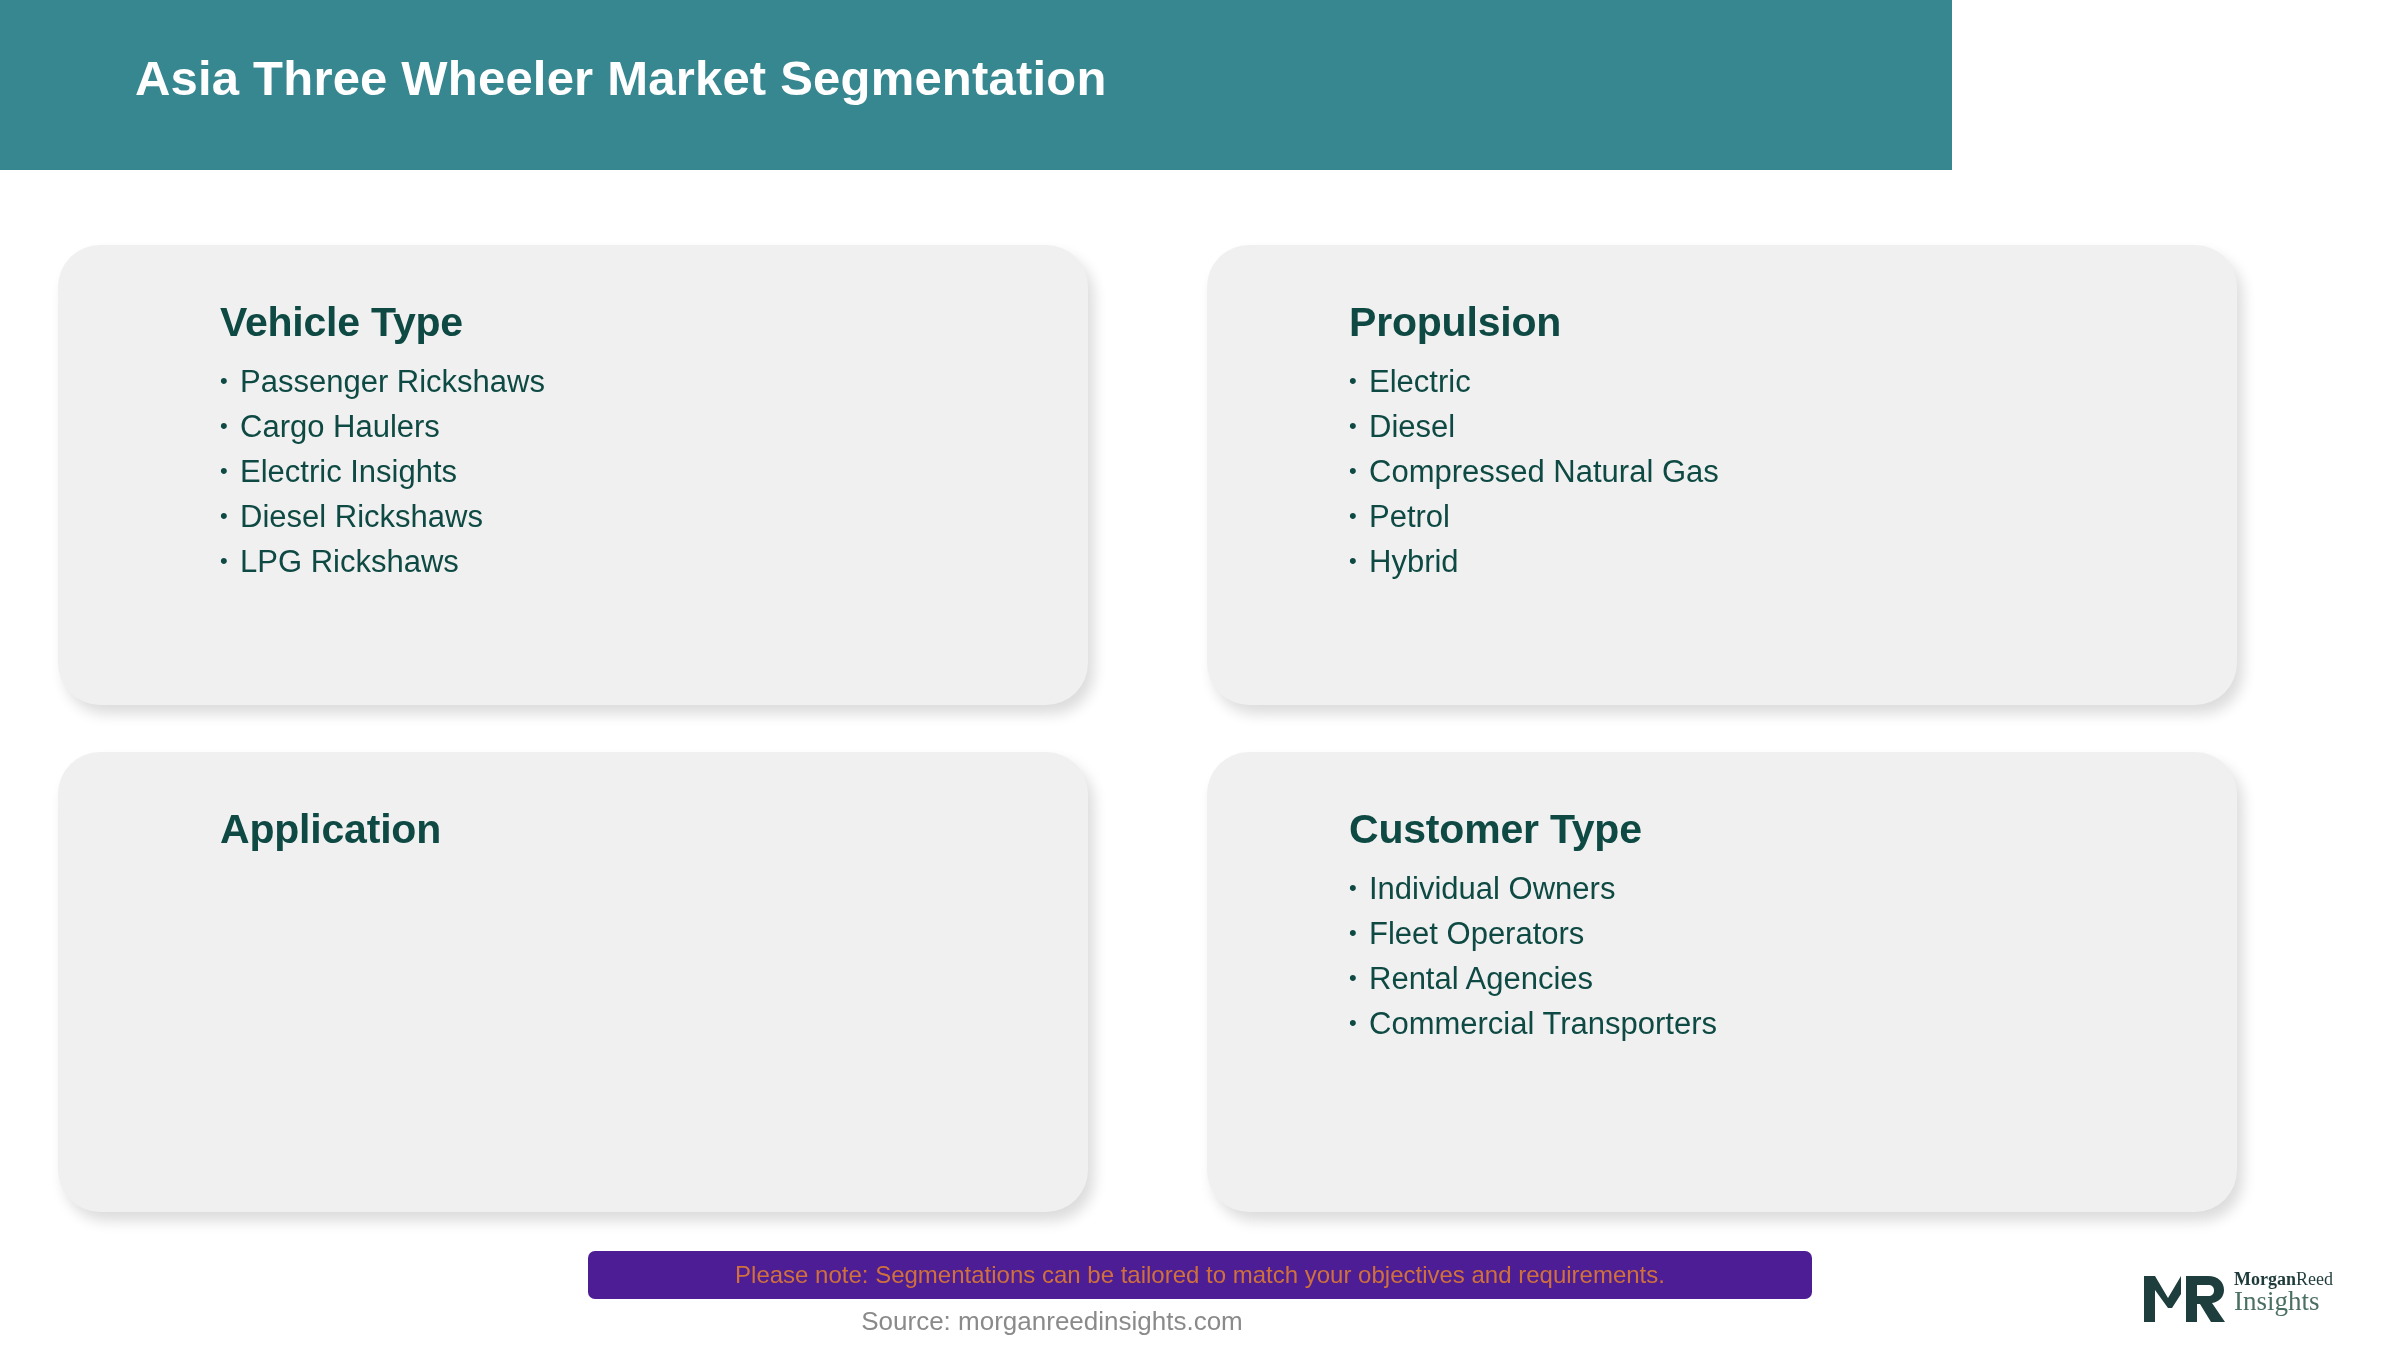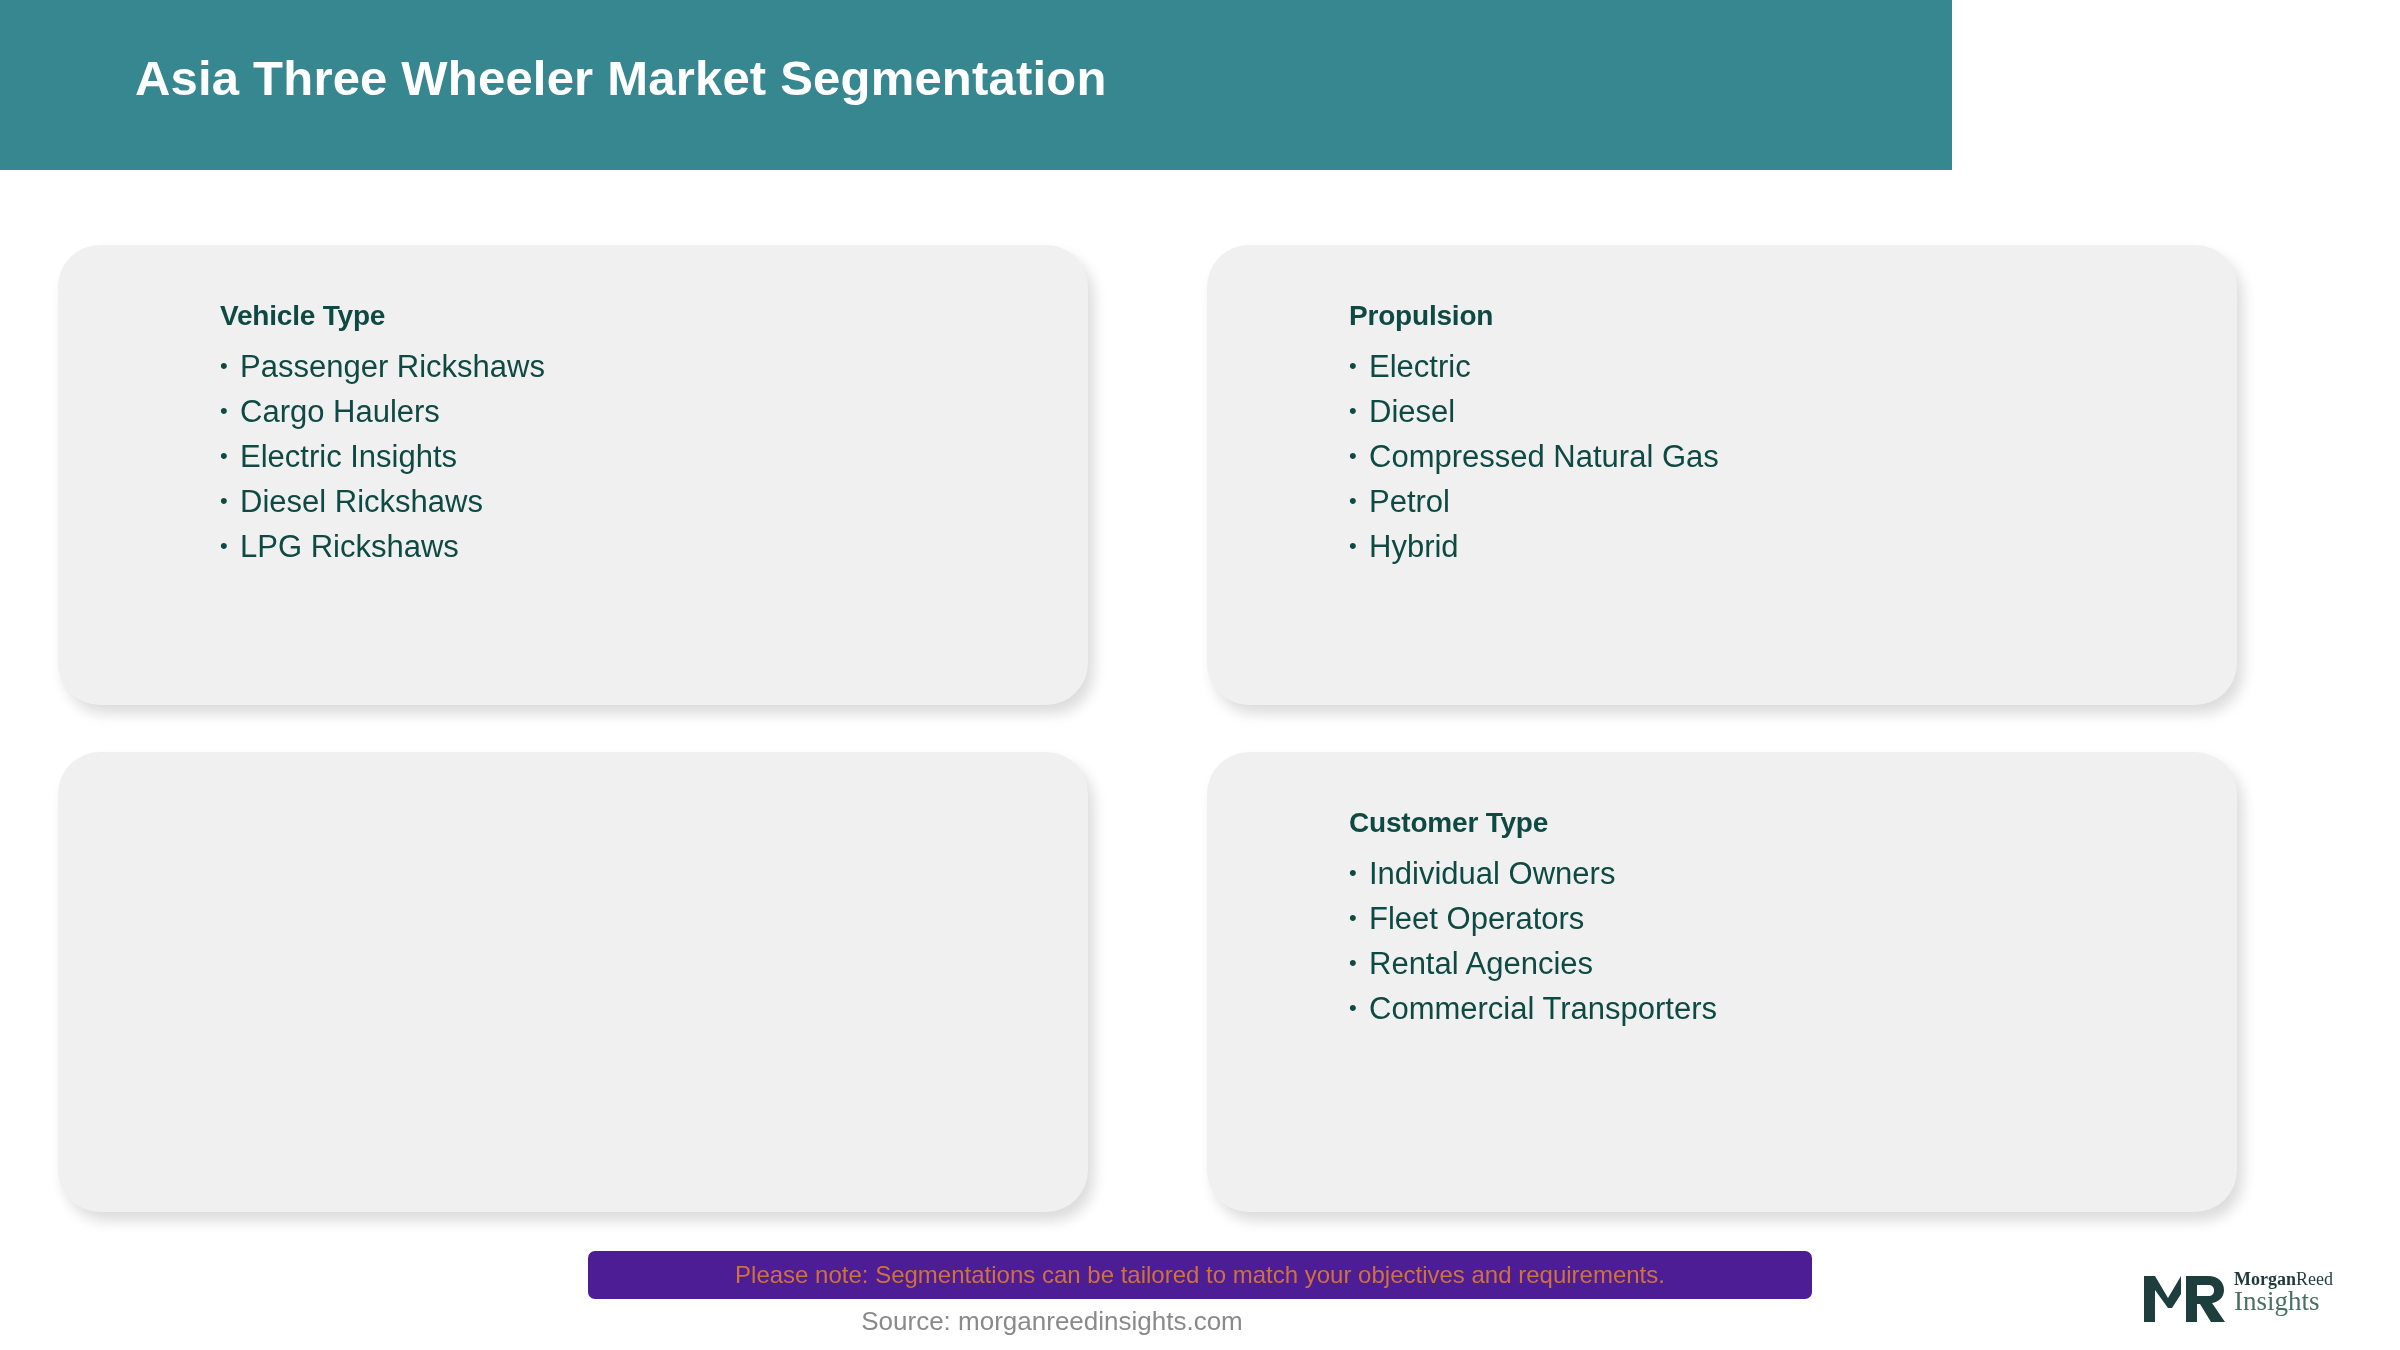--- a/index.html
+++ b/index.html
@@ -56,21 +56,21 @@
   }
   .card.col-left  { left: 0px; }
   .card.col-right { left: 1149px; }
   .card.row-top    { top: 0px; }
   .card.row-bottom { top: 507px; }
 
   
   .card.col-right { padding-left: 142px; }
 
   .card-title {
-    font-size: 28px;
+    font-size: 41px;
     font-weight: bold;
     color: #0E4A43;
     margin: 0 0 14px 0;
     line-height: 1.12;
     letter-spacing: -0.2px;
   }
   .card-list {
     list-style: none;
     margin: 0;
     padding: 0;
@@ -184,20 +184,21 @@
     <ul class="card-list">
       <li>Electric</li>
       <li>Diesel</li>
       <li>Compressed Natural Gas</li>
       <li>Petrol</li>
       <li>Hybrid</li>
     </ul>
   </div>
 
   <div class="card col-left row-bottom">
+    <div class="card-title">Application</div>
   </div>
 
   <div class="card col-right row-bottom">
     <div class="card-title">Customer Type</div>
     <ul class="card-list">
       <li>Individual Owners</li>
       <li>Fleet Operators</li>
       <li>Rental Agencies</li>
       <li>Commercial Transporters</li>
     </ul>

